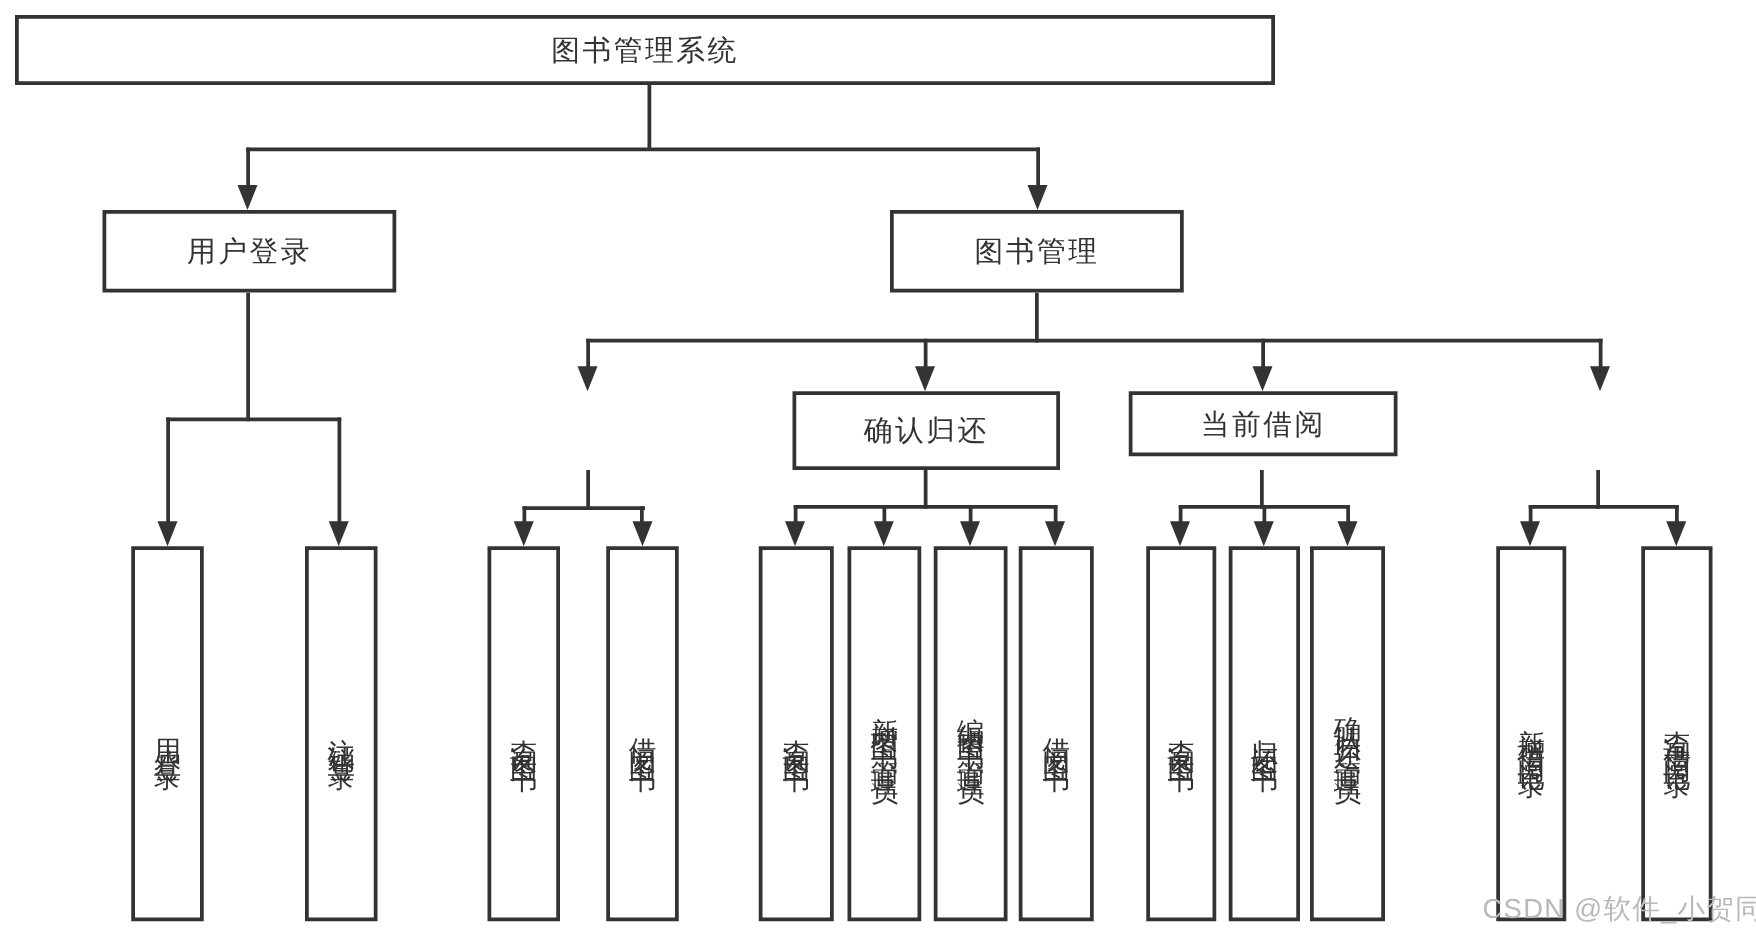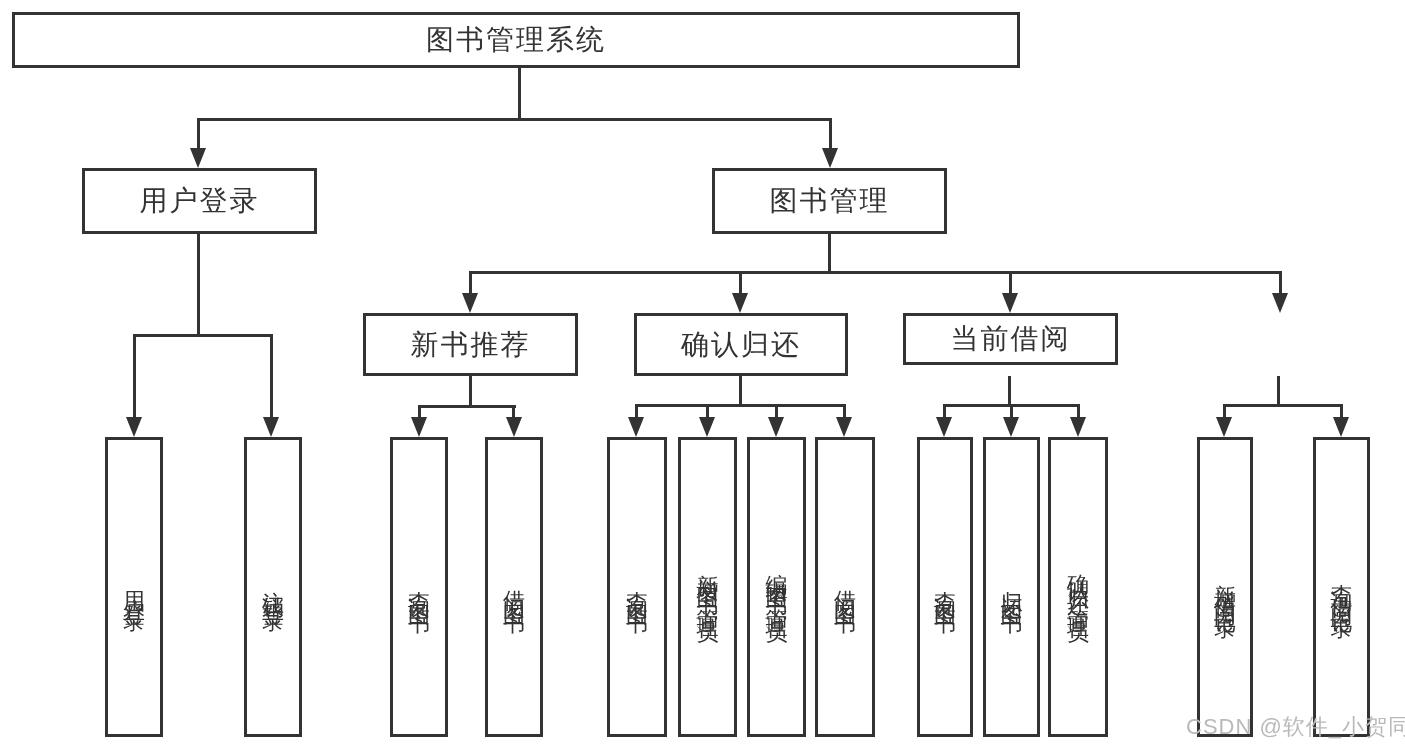--- a/index.html
+++ b/index.html
@@ -3,21 +3,21 @@
 <meta charset="utf-8">
 <style>
   html,body{margin:0;padding:0;background:#fff;}
   #canvas{
     position:relative;width:1405px;height:747px;background:#ffffff;
     font-family:"Liberation Sans","DejaVu Sans",sans-serif;overflow:hidden;
   }
   .hbox{
     position:absolute;box-sizing:border-box;border:3px solid #333333;background:#ffffff;
     display:flex;align-items:center;justify-content:center;
-    font-size:28px;letter-spacing:2px;color:#333333;z-index:2;
+    font-size:23px;letter-spacing:2px;color:#333333;z-index:2;
   }
   .vbox{
     position:absolute;box-sizing:border-box;top:437px;height:300px;
     border:3px solid #333333;background:#ffffff;
     display:flex;align-items:center;justify-content:center;z-index:2;
   }
   .vtext{
     writing-mode:vertical-rl;text-orientation:mixed;
     font-size:22px;letter-spacing:7px;color:#333333;line-height:1;
   }
@@ -67,23 +67,20 @@
   <i class="hl" style="left:469px;top:271px;width:813px"></i>
   <i class="vl" style="left:469px;top:271px;height:25px"></i>
   <i class="ar" style="left:462px;top:293px"></i>
   <i class="vl" style="left:739px;top:271px;height:25px"></i>
   <i class="ar" style="left:732px;top:293px"></i>
   <i class="vl" style="left:1009px;top:271px;height:25px"></i>
   <i class="ar" style="left:1002px;top:293px"></i>
   <i class="vl" style="left:1279px;top:271px;height:25px"></i>
   <i class="ar" style="left:1272px;top:293px"></i>
 
-  <div class="hbox" style="left:363px;top:313px;width:215px;height:63px">
-    <span>新书推荐</span>
-  </div>
   <div class="hbox" style="left:634px;top:313px;width:214px;height:63px">
     <span>确认归还</span>
   </div>
   <div class="hbox" style="left:903px;top:313px;width:215px;height:52px">
     <span>当前借阅</span>
   </div>
 
   <i class="vl" style="left:469px;top:376px;height:32px"></i>
   <i class="hl" style="left:418px;top:405px;width:98px"></i>
   <i class="vl" style="left:418px;top:405px;height:14px"></i>

